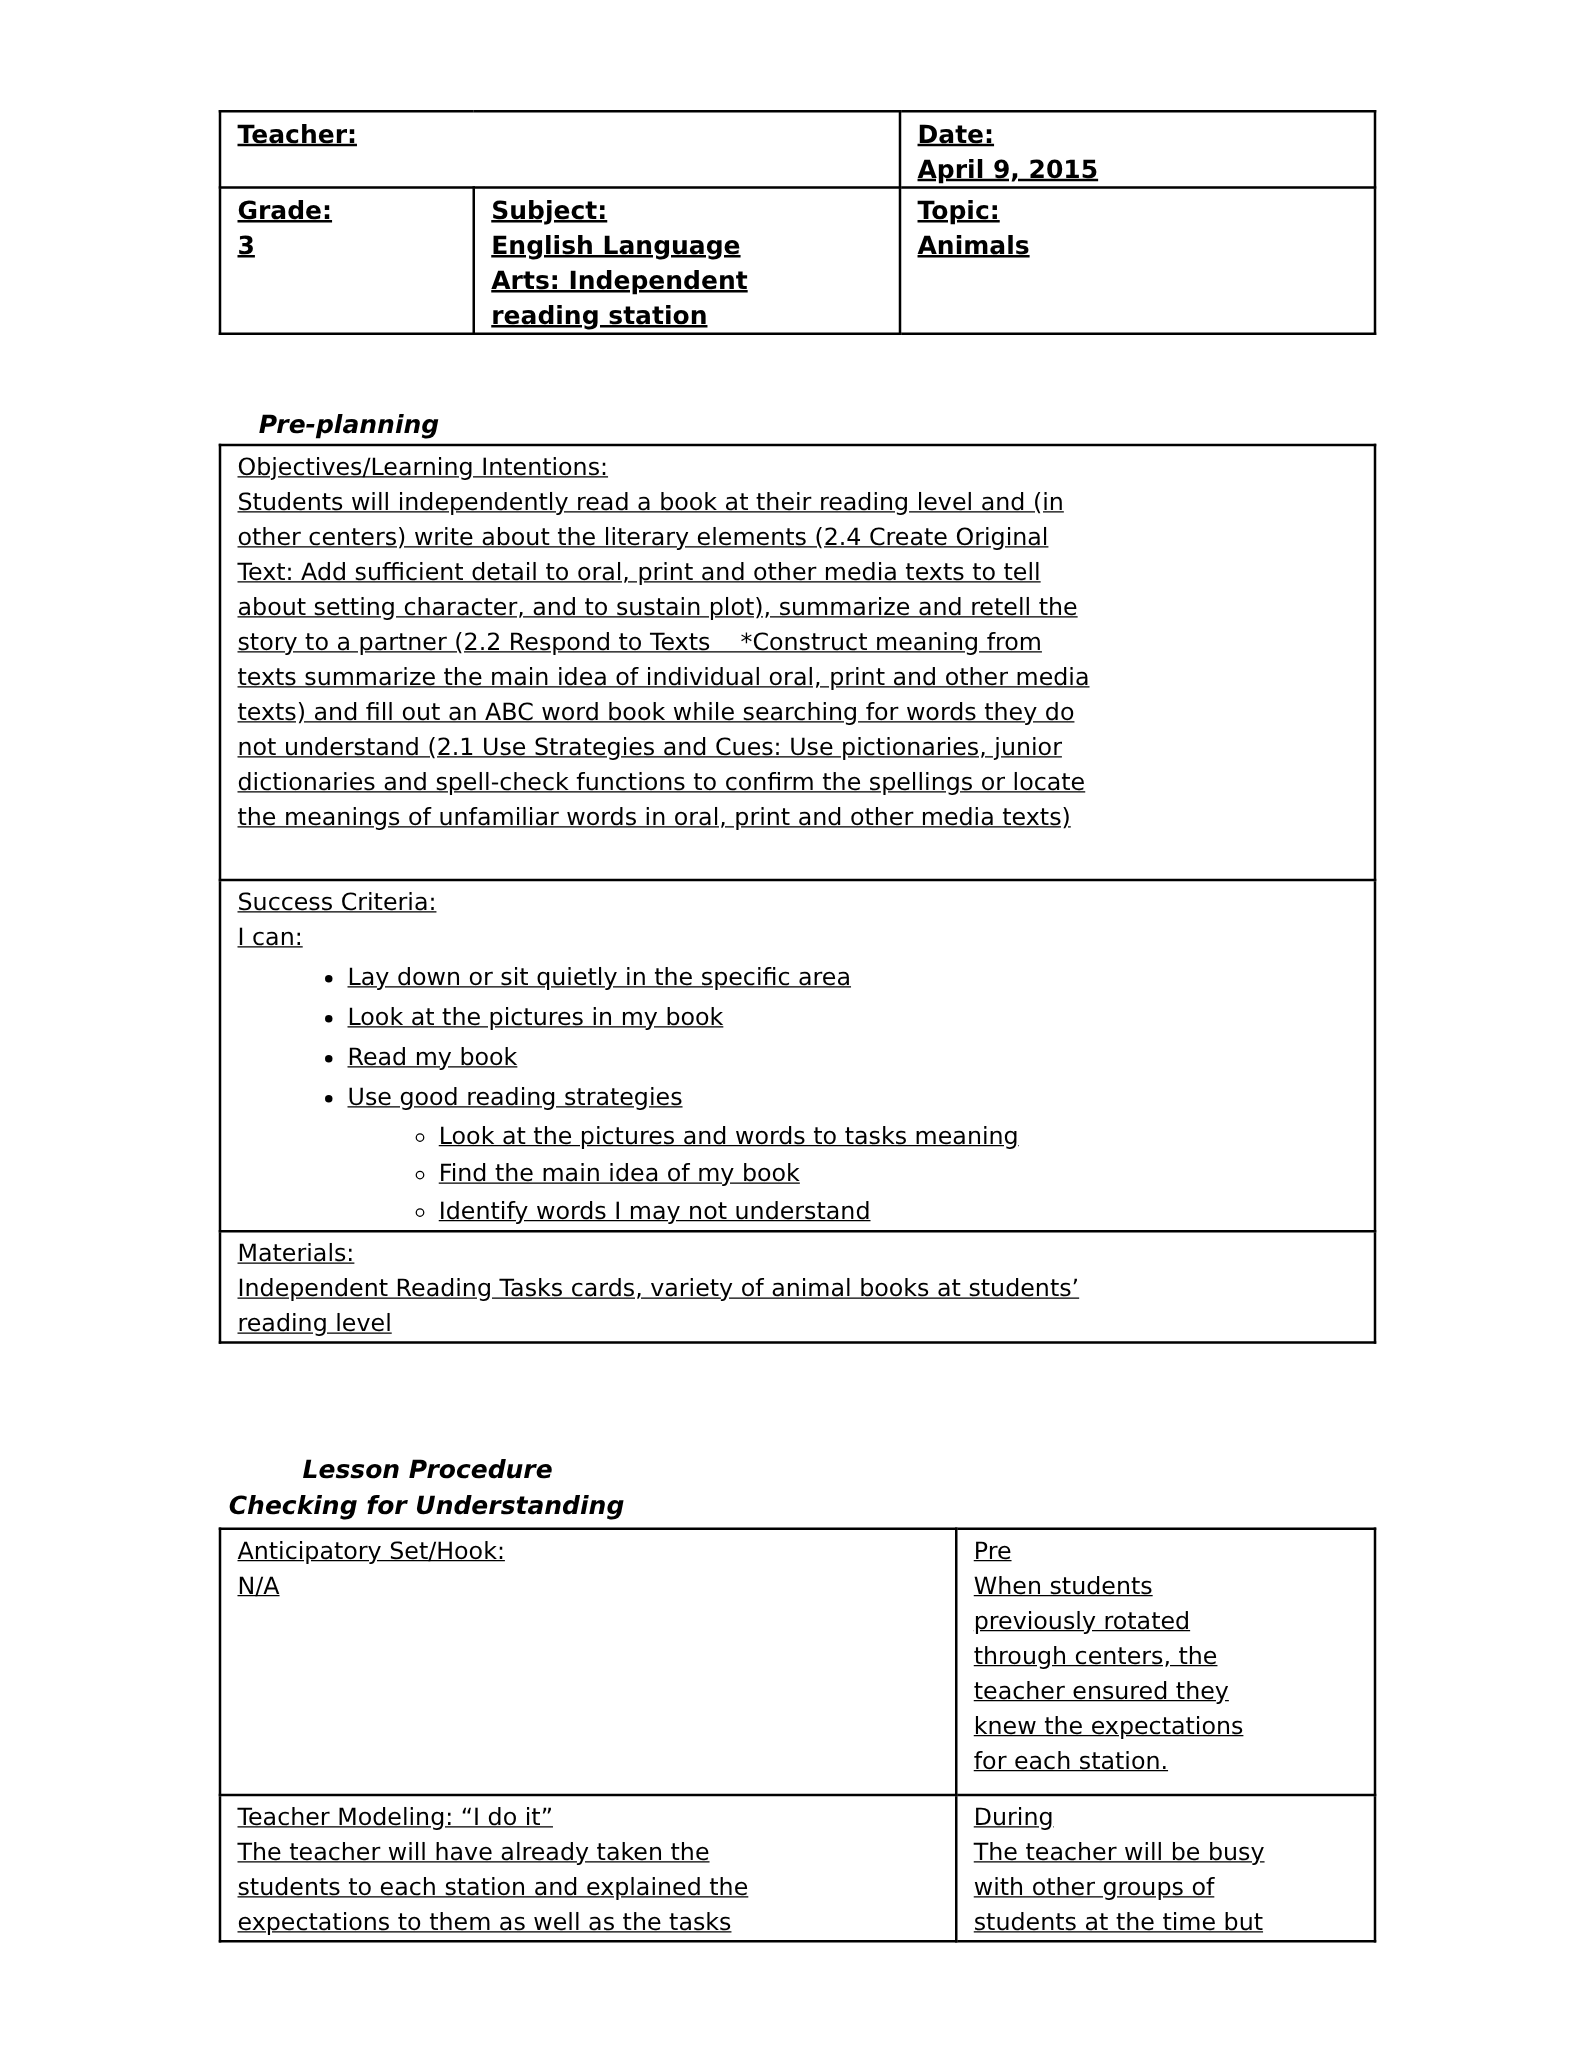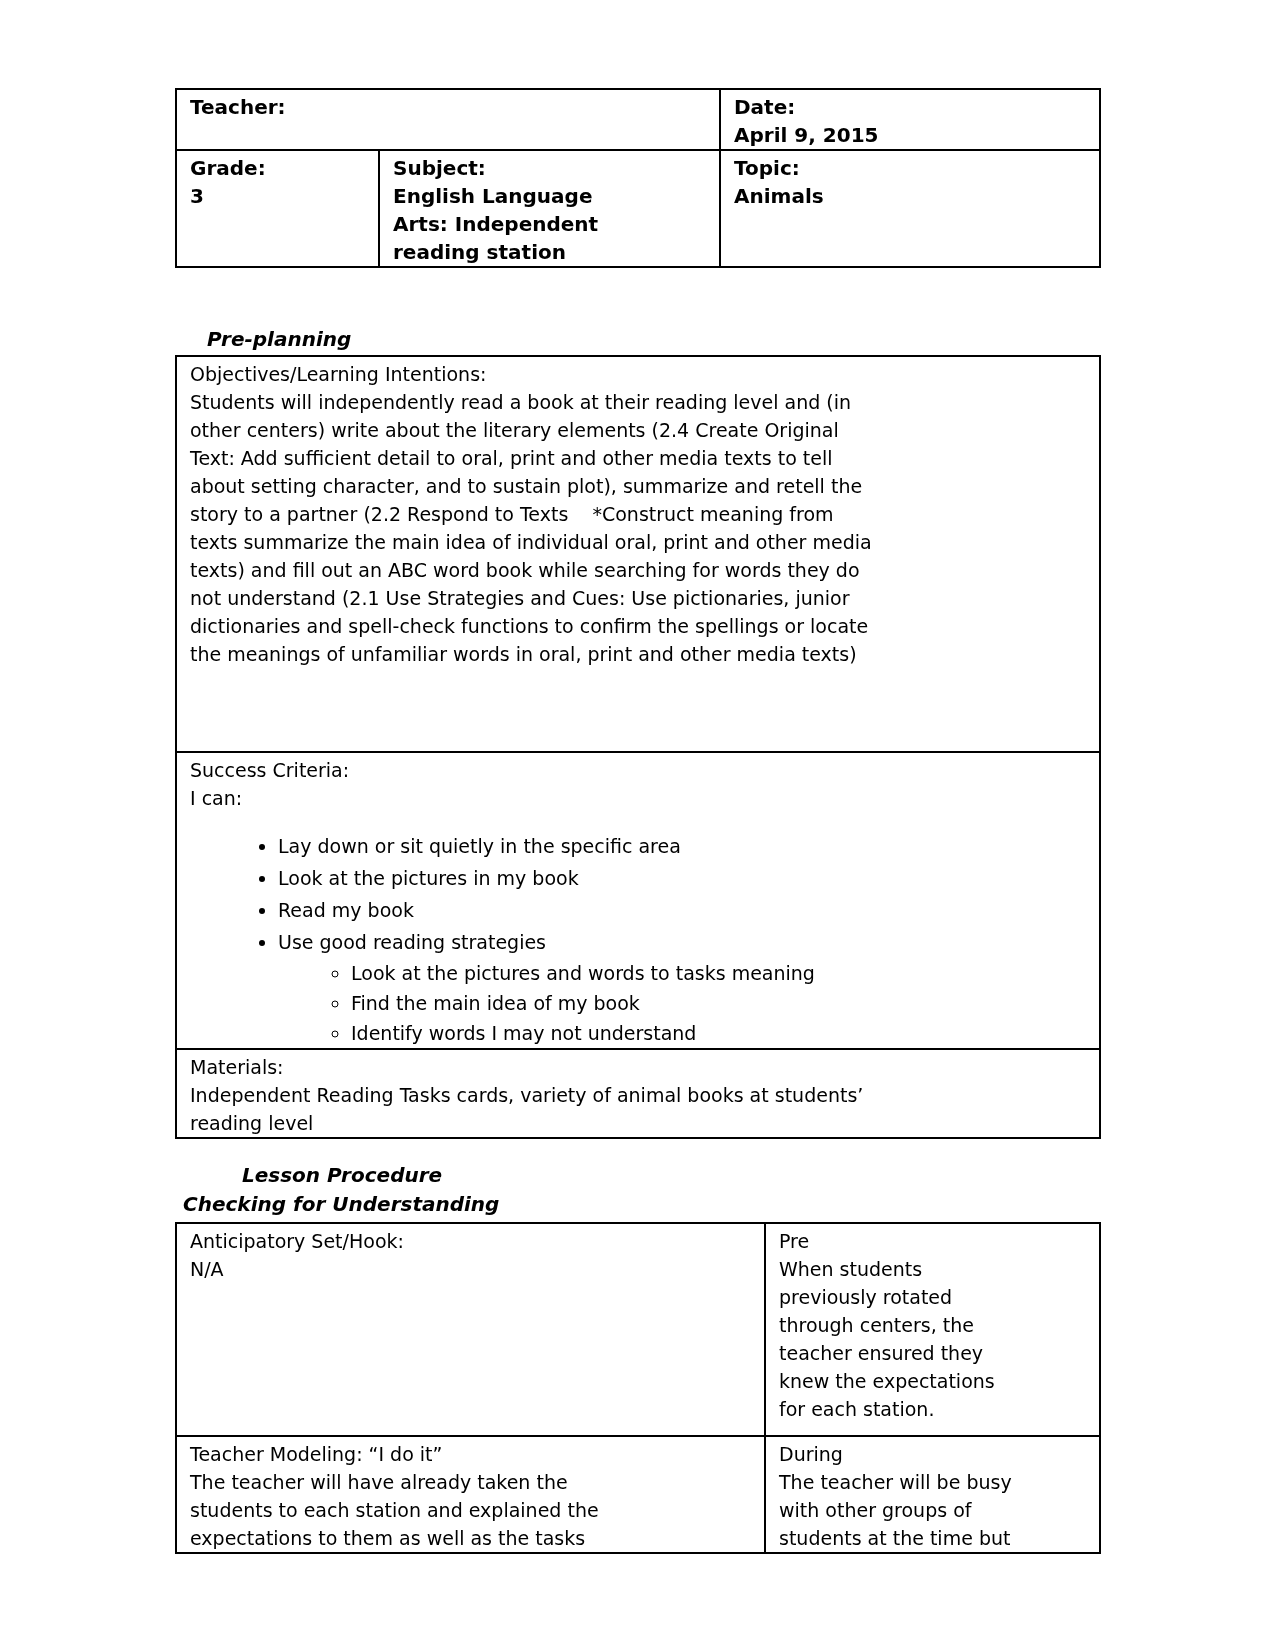--- a/index.html
+++ b/index.html
@@ -19,20 +19,21 @@
   table.doc-table {
     border-collapse: collapse;
     table-layout: fixed;
     position: absolute;
   }
   table.doc-table td {
     border: 2px solid #000000;
     vertical-align: top;
     padding: 3px 4px 0 13px;
     overflow: hidden;
+    text-decoration: underline;
   }
   
   #header-table { left: 175px; top: 88px; width: 924px; }
   #header-table td {
     font-weight: bold;
     font-size: 20px;
     line-height: 28px;
   }
   .pre-wrap { white-space: pre-wrap; }
 
@@ -49,21 +50,21 @@
   #checking-heading { left: 183px; top: 1192px; }
 
   
   #preplanning-table { left: 175px; top: 355px; width: 924px; }
   #preplanning-table td {
     font-size: 19px;
     line-height: 28px;
   }
 
   ul.criteria-list {
-    margin: 18px 0 0 0;
+    margin: 2px 0 0 0;
     padding-left: 88px;
     list-style: disc outside;
   }
   ul.criteria-list > li {
     line-height: 32px;
   }
   ul.criteria-sublist {
     margin: 0;
     padding-left: 73px;
     list-style: circle outside;
@@ -119,21 +120,21 @@
   </tbody>
     </table>
 
   <div class="section-heading" id="preplanning-heading">Pre-planning</div>
 
   <table class="doc-table" id="preplanning-table">
     <colgroup>
       <col style="width:924px">
     </colgroup>
     <tbody>
-        <tr style="height:396px">
+        <tr style="height:348px">
       <td>
         <div>Objectives/Learning Intentions:</div>
         <div class="pre-wrap">Students will independently read a book at their reading level and (in
 other centers) write about the literary elements (2.4 Create Original
 Text: Add sufficient detail to oral, print and other media texts to tell
 about setting character, and to sustain plot), summarize and retell the
 story to a partner (2.2 Respond to Texts    *Construct meaning from
 texts summarize the main idea of individual oral, print and other media
 texts) and fill out an ABC word book while searching for words they do
 not understand (2.1 Use Strategies and Cues: Use pictionaries, junior

